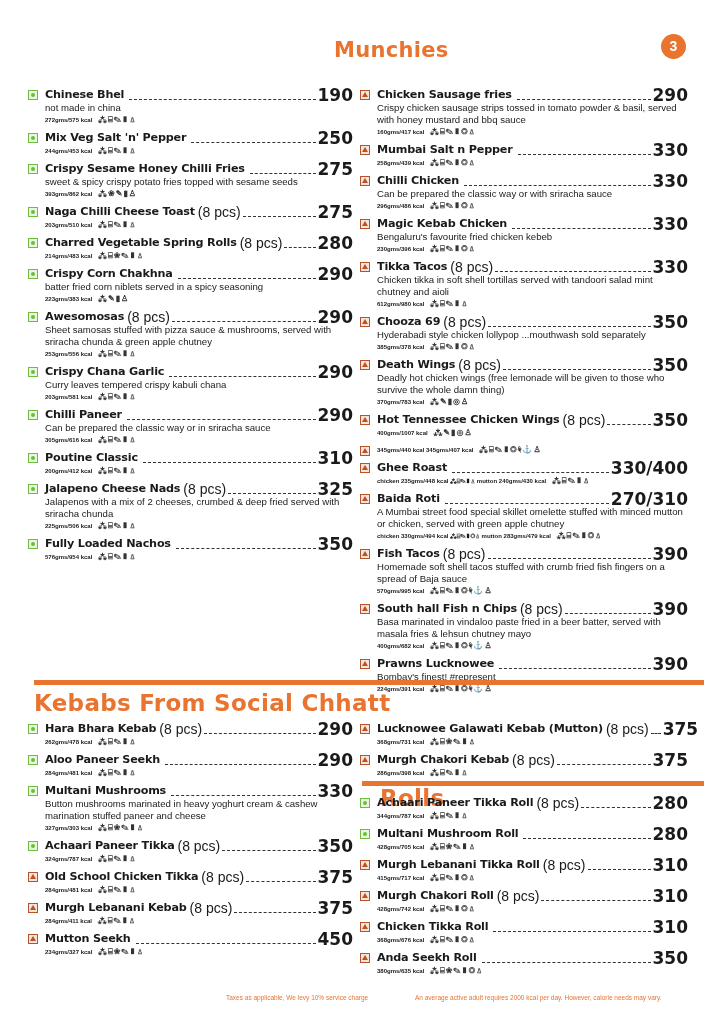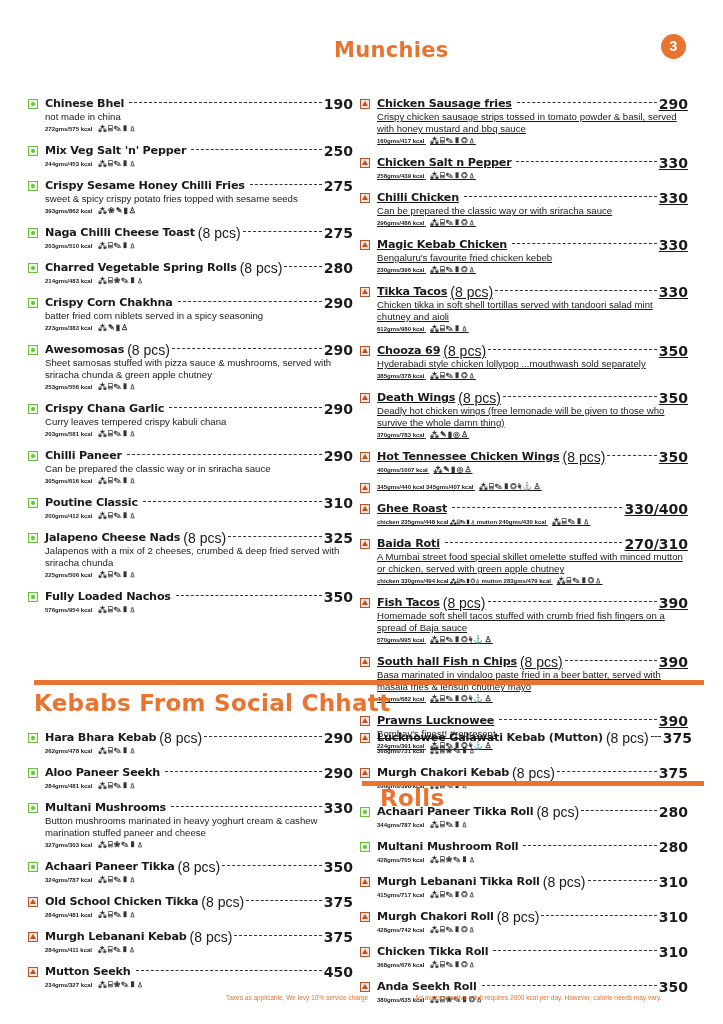--- a/index.html
+++ b/index.html
@@ -9,35 +9,35 @@
   .section-title { position: absolute; color: #e8742f; font-family: "DejaVu Sans", sans-serif; font-weight: bold; letter-spacing: 0.3px; }
   .title-munchies { left: 334px; top: 38px; font-size: 21px; }
   .title-kebabs { left: 34px; top: 690px; font-size: 23px; }
   .title-rolls { left: 380px; top: 785px; font-size: 23px; }
   .page-num { position: absolute; left: 661px; top: 34px; width: 25px; height: 25px; border-radius: 50%; background: #e8742f; color: #fff; font-weight: bold; font-size: 14px; text-align: center; line-height: 25px; }
   .rule { position: absolute; height: 5px; background: #e8742f; }
   .rule-kebabs { left: 34px; top: 680px; width: 670px; }
   .rule-rolls { left: 362px; top: 781px; width: 342px; }
   .col { position: absolute; }
   .col-left-m { left: 28px; top: 88px; width: 325px; }
-  .col-right-m { left: 360px; top: 88px; width: 328px; text-decoration: underline; }
+  .col-right-m { left: 360px; top: 88px; width: 328px; }
   .col-left-k { left: 28px; top: 722px; width: 325px; }
   .col-right-k { left: 360px; top: 722px; width: 328px; }
   .col-right-r { left: 360px; top: 796px; width: 328px; }
   .item { position: relative; padding-left: 17px; margin-bottom: 5px; }
   .marker { position: absolute; left: 0; top: 2px; width: 10px; height: 10px; border: 1px solid #999; background: #fff; }
   .marker.veg::after { content: ""; position: absolute; left: 2px; top: 2px; width: 4px; height: 4px; border-radius: 50%; background: #6cbf3c; }
   .marker.veg { border-color: #6cbf3c; background: #eaf6df; }
   .marker.nonveg { border-color: #b5532a; background: #f7e3d8; }
   .marker.nonveg::after { content: ""; position: absolute; left: 1px; top: 1px; border-left: 3px solid transparent; border-right: 3px solid transparent; border-bottom: 5px solid #b5532a; }
-  .row { display: flex; align-items: center; font-size: 12px; line-height: 14px; margin-top: 9px; }
+  .row { display: flex; align-items: flex-end; font-size: 12px; line-height: 14px; }
   .name { font-weight: bold; white-space: nowrap; font-family: "DejaVu Sans", sans-serif; font-size: 11.2px; letter-spacing: -0.2px; }
   .pcs { font-weight: normal; font-size: 14px; white-space: nowrap; margin-left: 3px; }
   .dash { flex: 1; border-bottom: 1.5px dashed #333; margin: 0 2px; transform: translateY(-2px); min-width: 10px; }
-  .price { font-weight: bold; white-space: nowrap; font-family: "DejaVu Sans", sans-serif; font-size: 14px; }
+  .price { font-weight: bold; white-space: nowrap; font-family: "DejaVu Sans", sans-serif; font-size: 17px; }
   .desc { font-size: 9.6px; line-height: 12px; color: #1a1a1a; }
   .meta { font-size: 6px; font-weight: bold; line-height: 11px; }
   .icons { font-size: 8px; letter-spacing: 1px; color: #333; margin-left: 4px; }
   .footer { position: absolute; top: 994px; color: #e8742f; font-size: 6.5px; }
   .footer-taxes { left: 226px; }
   .footer-kcal { left: 415px; }
 </style>
 </head>
 <body>
 
@@ -226,21 +226,21 @@
     </div>
     <div class="desc">Crispy chicken sausage strips tossed in tomato powder &amp; basil, served with honey mustard and bbq sauce</div>
     <div class="meta">
       <span>160gms/417 kcal</span>
       <span class="icons">⁂⌸✎▮◎♙</span>
     </div>
   </div>
       <div class="item">
     <span class="marker nonveg"></span>
     <div class="row">
-      <span class="name">Chicken Salt n Pepper</span>
+      <span class="name">Mumbai Salt n Pepper</span>
       <span class="pcs"></span>
       <span class="dash"></span>
       <span class="price">330</span>
     </div>
 
     <div class="meta">
       <span>258gms/439 kcal</span>
       <span class="icons">⁂⌸✎▮◎♙</span>
     </div>
   </div>

